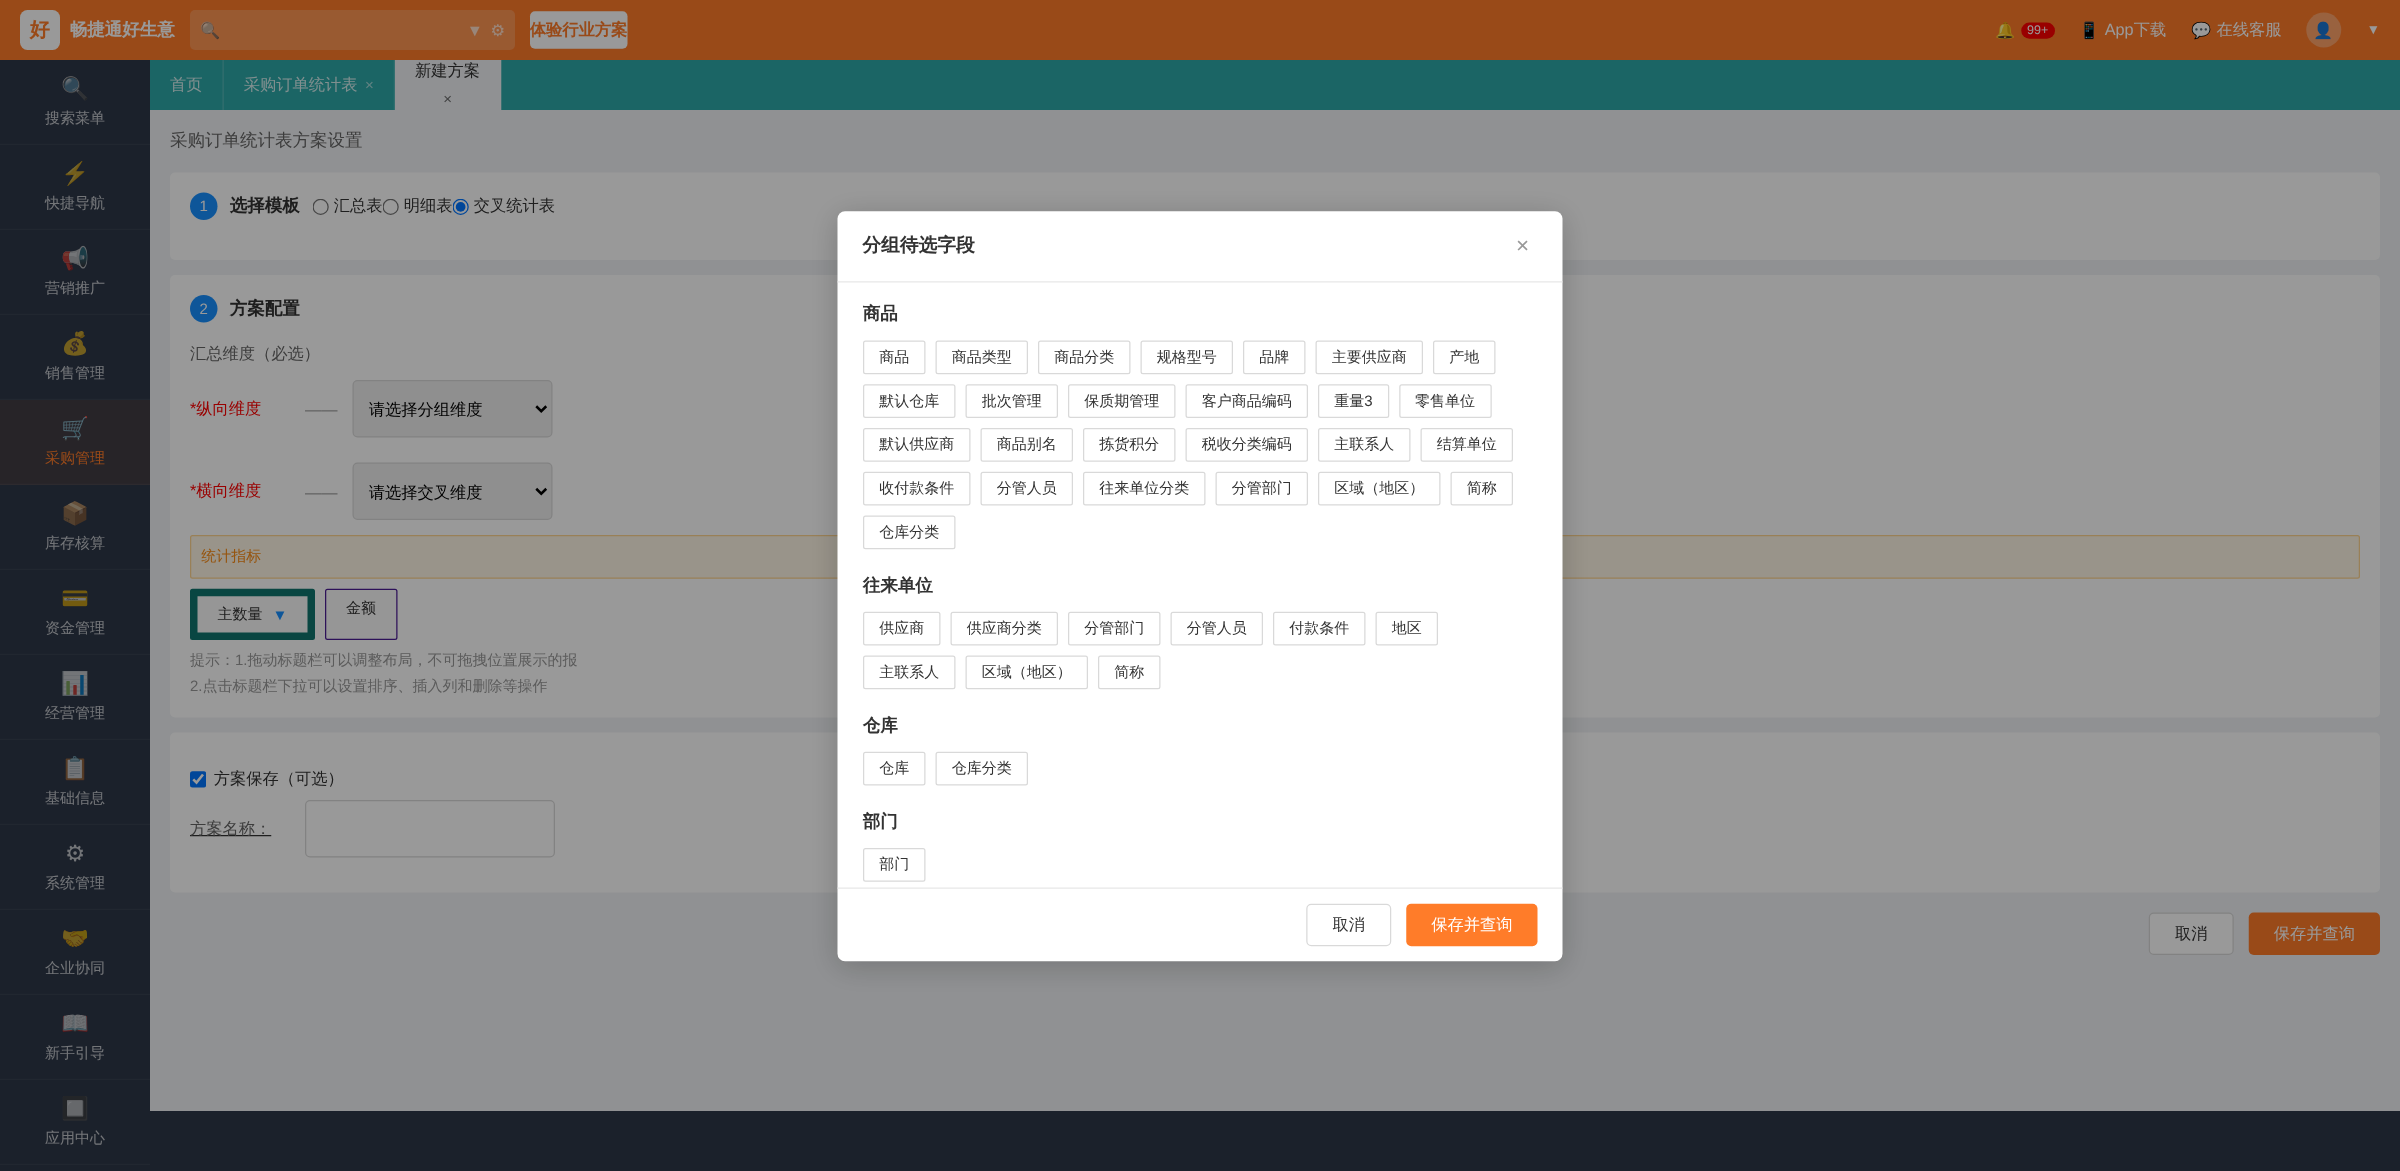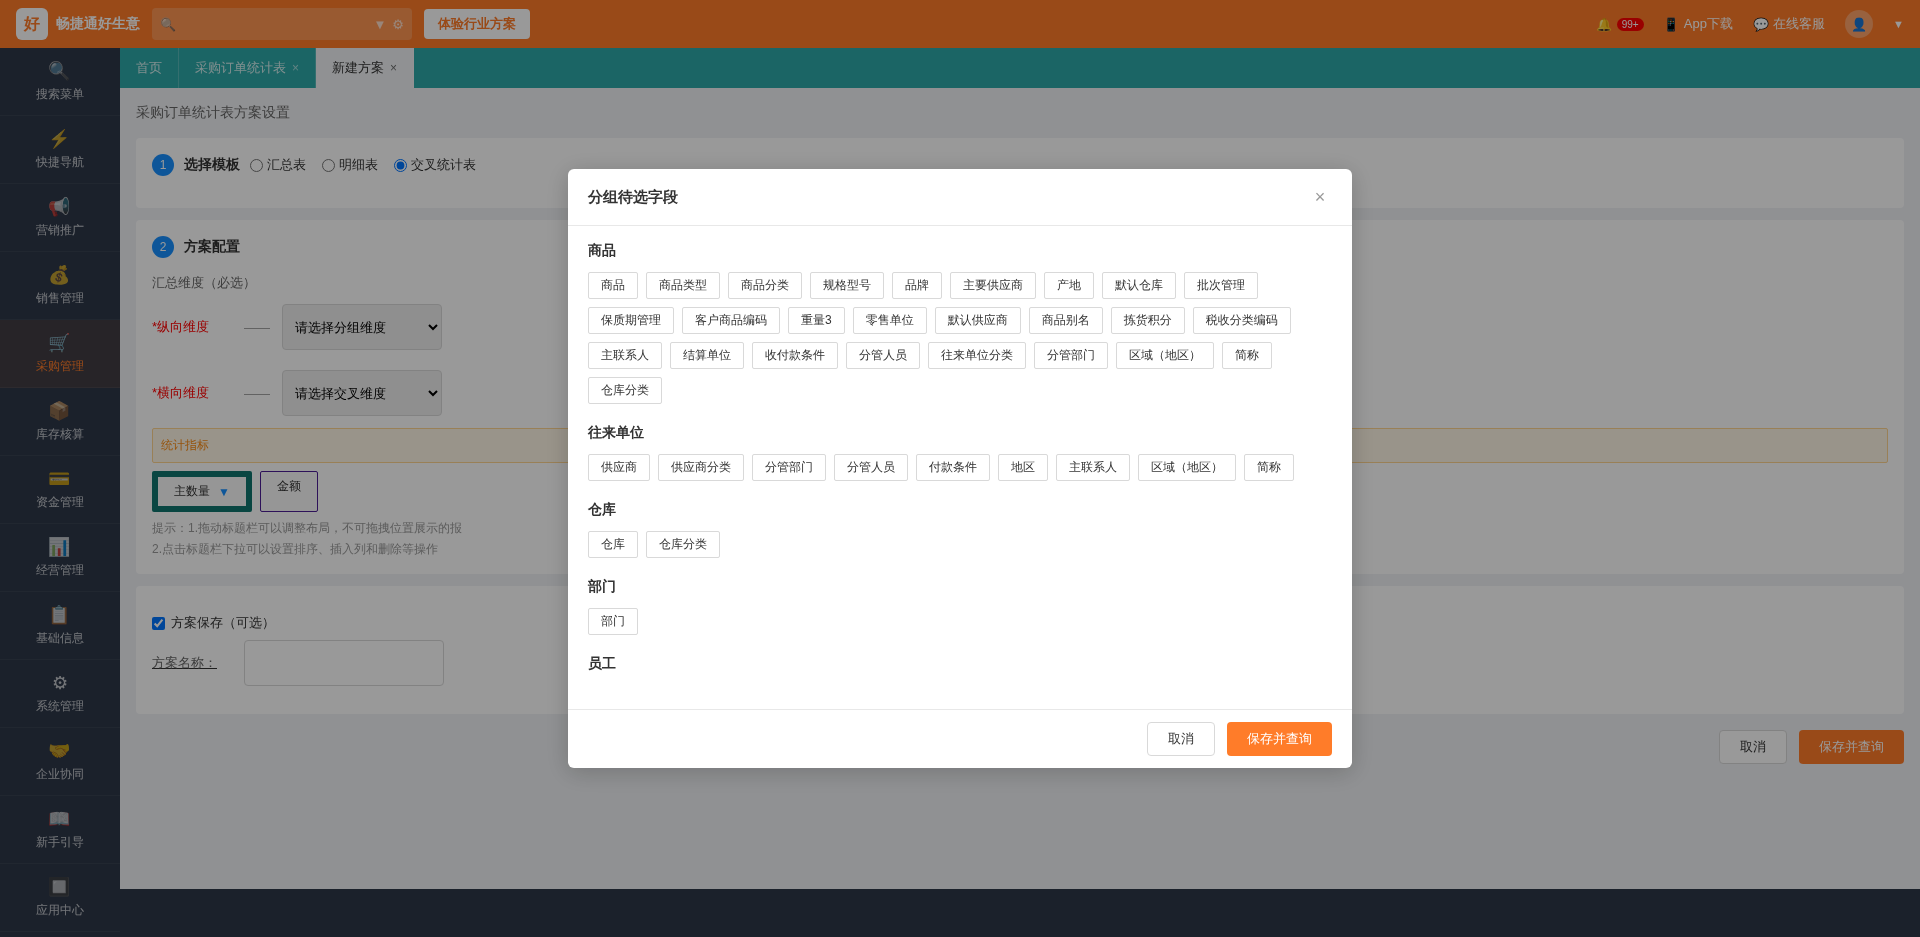--- a/index.html
+++ b/index.html
@@ -49,21 +49,21 @@
     .search-bar-top input {
       border: none; background: transparent; color: white; outline: none; flex: 1; font-size: 13px;
     }
     .search-bar-top input::placeholder { color: rgba(255,255,255,0.7); }
     .header-btn-experience {
       margin-left: 12px;
       background: white;
       color: #ff7c29;
       border: none;
       border-radius: 4px;
-      padding: 6px 14px;
+      padding: 6px 0;
       cursor: pointer;
       font-size: 13px;
       font-weight: bold;
     }
     .header-right {
       margin-left: auto;
       display: flex;
       align-items: center;
       gap: 20px;
       color: white;
@@ -107,20 +107,21 @@
       padding: 0 16px;
       color: rgba(255,255,255,0.8);
       cursor: pointer;
       font-size: 13px;
       border-right: 1px solid rgba(255,255,255,0.2);
       gap: 6px;
     }
     .tab-item.active {
       background: #f0f2f5;
       color: #333;
+      flex-direction: column;
     }
     .tab-close {
       font-size: 12px;
       opacity: 0.7;
       cursor: pointer;
     }
 
     
     .sidebar {
       position: fixed;
@@ -187,21 +188,21 @@
       z-index: 200;
       display: flex;
       align-items: center;
       justify-content: center;
     }
 
     
     .modal {
       background: white;
       border-radius: 6px;
-      width: 784px;
+      width: 580px;
       max-height: 600px;
       display: flex;
       flex-direction: column;
       box-shadow: 0 4px 24px rgba(0,0,0,0.2);
     }
     .modal-header {
       display: flex;
       align-items: center;
       justify-content: space-between;
       padding: 16px 20px;
@@ -301,21 +302,21 @@
       cursor: pointer;
       font-size: 18px;
     }
     .step-section {
       background: white;
       border-radius: 4px;
       padding: 16px;
       margin-bottom: 12px;
     }
     .radio-group {
-      display: flex; gap: 16px; align-items: center;
+      display: flex; align-items: center;
     }
     .radio-item {
       display: flex; align-items: center; gap: 4px; font-size: 13px;
     }
     .form-row {
       display: flex; align-items: center; gap: 12px; margin-bottom: 12px;
     }
     .form-label { font-size: 13px; color: #666; min-width: 80px; }
     .form-select {
       border: 1px solid #d9d9d9;

